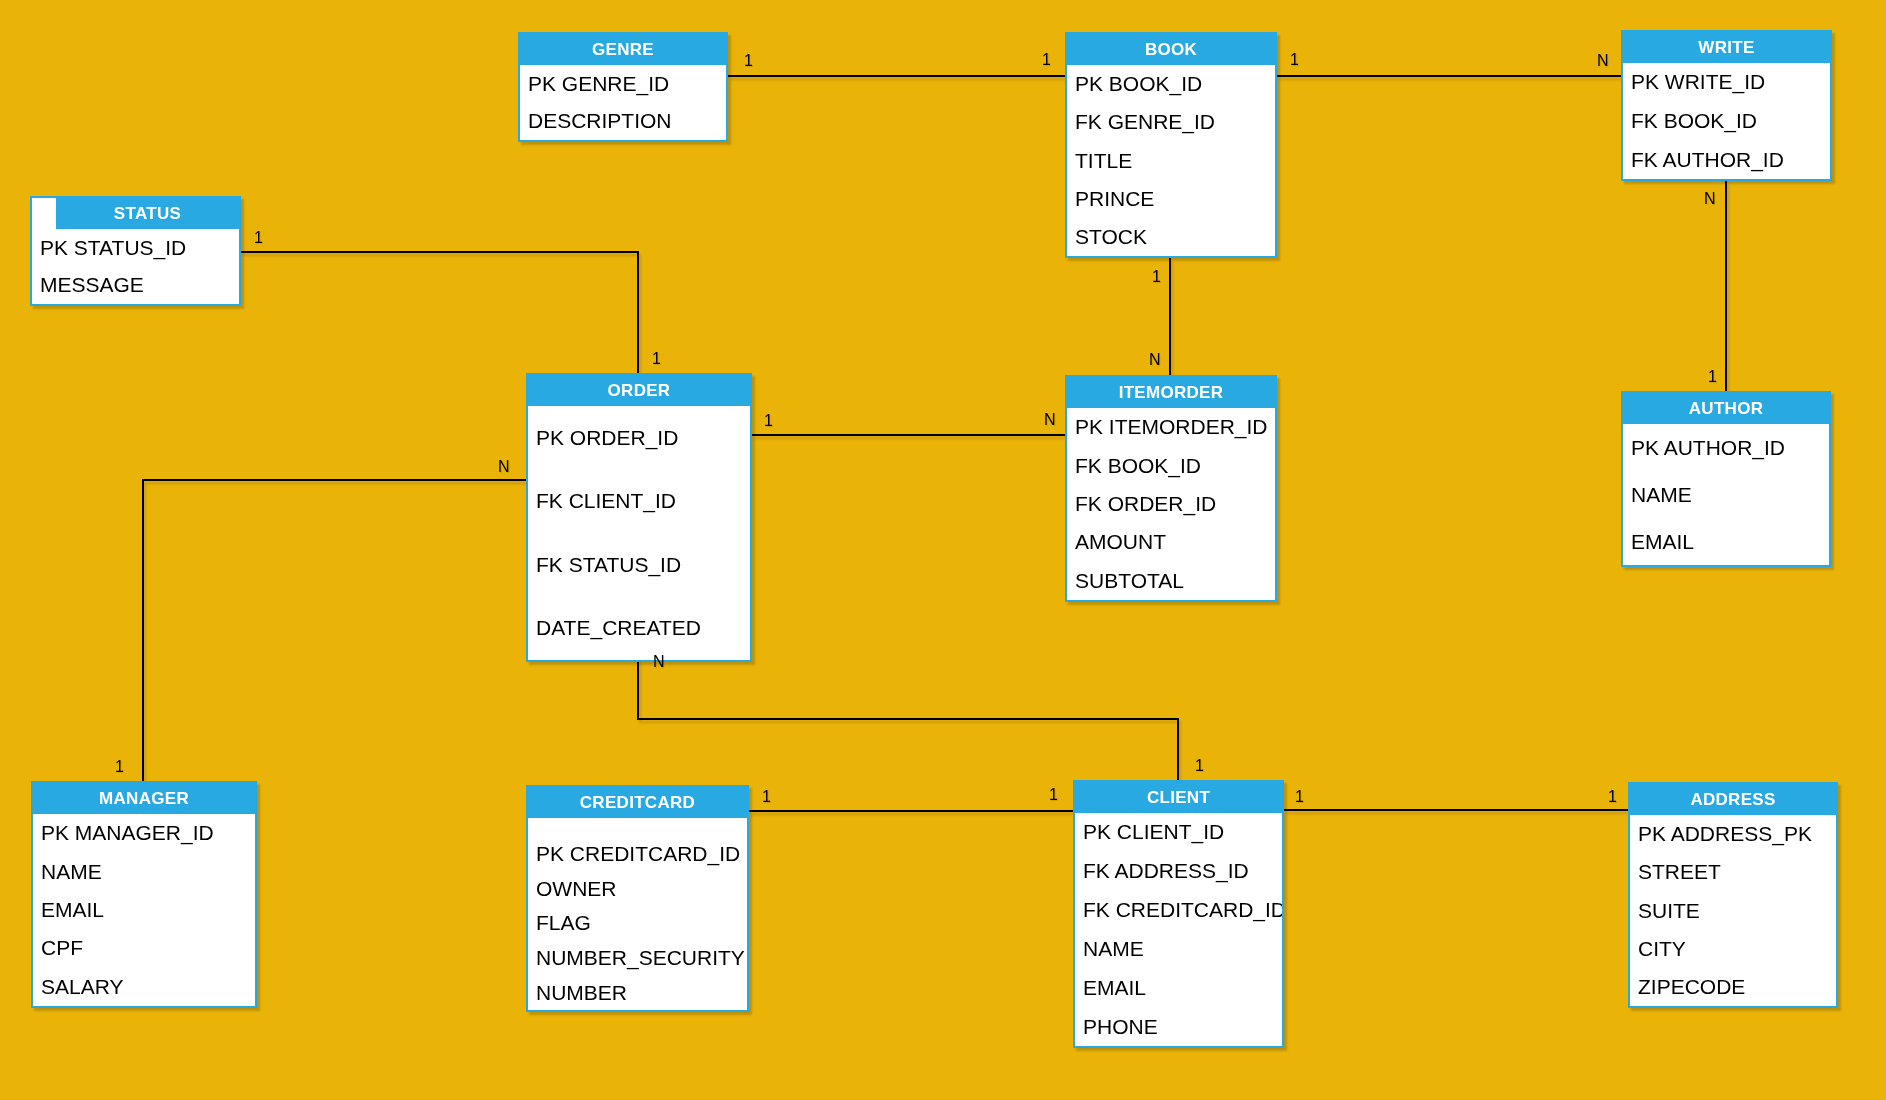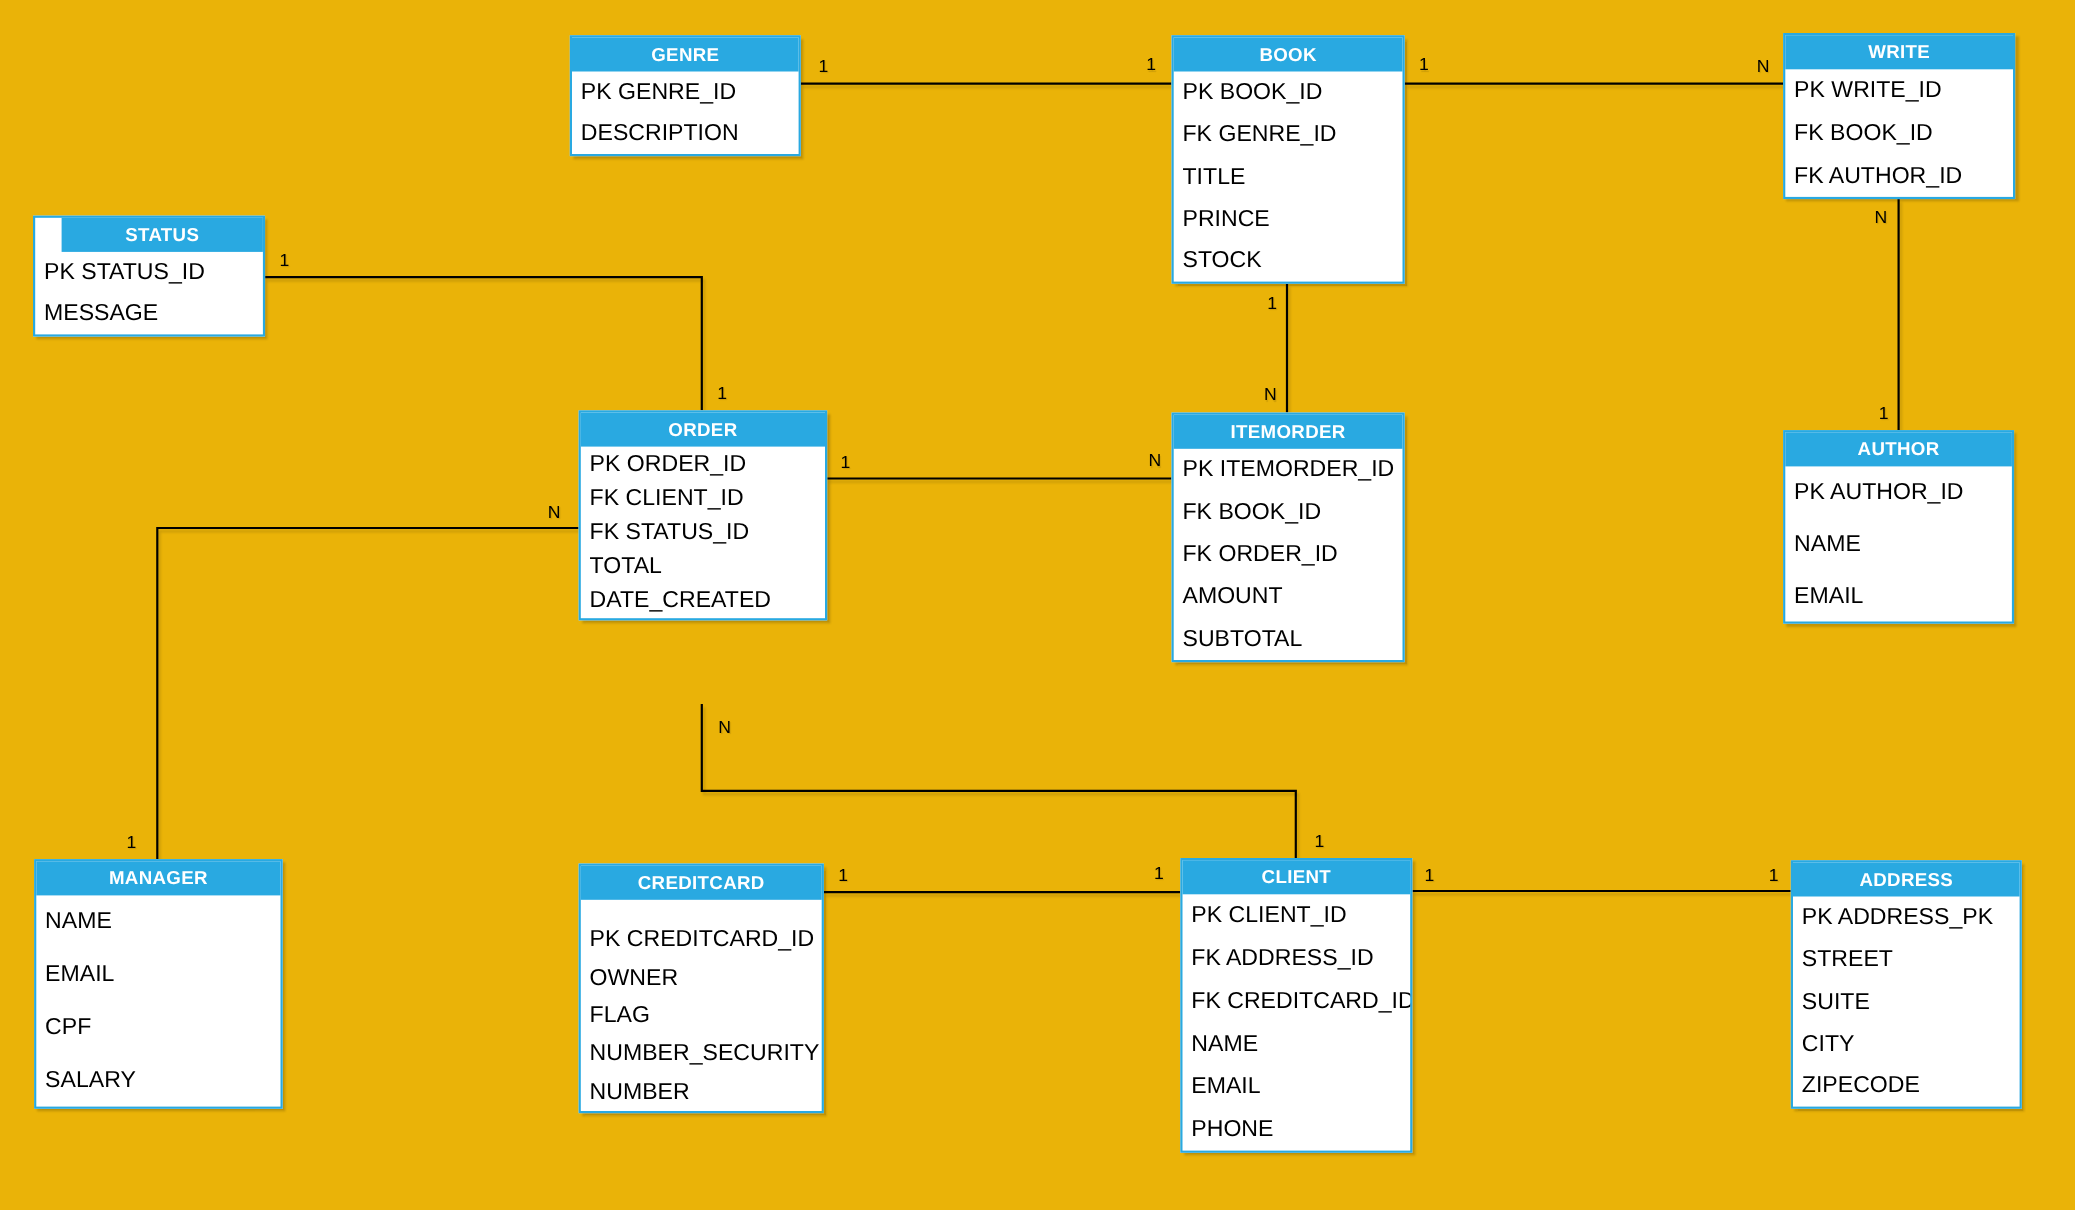--- a/index.html
+++ b/index.html
@@ -105,27 +105,26 @@
           <div class="entity-field" style="color: rgb(0, 0, 0);">FK AUTHOR_ID</div>
         </div>
       </div>
       <div class="entity" style="left: 30px; top: 196px; width: 211px; height: 110px; border-color: rgb(41, 169, 225); padding-left: 24px;">
         <div class="entity-header" style="background: rgb(41, 169, 225); color: rgb(255, 255, 255);">STATUS</div>
         <div class="entity-fields">
           <div class="entity-field" style="color: rgb(0, 0, 0);">PK STATUS_ID</div>
           <div class="entity-field" style="color: rgb(0, 0, 0);">MESSAGE</div>
         </div>
       </div>
-      <div class="entity" style="left: 526px; top: 373px; width: 226px; height: 191px; border-color: rgb(41, 169, 225);">
+      <div class="entity" style="left: 526px; top: 373px; width: 226px; height: 289px; border-color: rgb(41, 169, 225);">
         <div class="entity-header" style="background: rgb(41, 169, 225); color: rgb(255, 255, 255);">ORDER</div>
         <div class="entity-fields">
           <div class="entity-field" style="color: rgb(0, 0, 0);">PK ORDER_ID</div>
           <div class="entity-field" style="color: rgb(0, 0, 0);">FK CLIENT_ID</div>
           <div class="entity-field" style="color: rgb(0, 0, 0);">FK STATUS_ID</div>
-          <div class="entity-field" style="color: rgb(0, 0, 0);">TOTAL</div>
           <div class="entity-field" style="color: rgb(0, 0, 0);">DATE_CREATED</div>
         </div>
       </div>
       <div class="entity" style="left: 1065px; top: 375px; width: 212px; height: 227px; border-color: rgb(41, 169, 225);">
         <div class="entity-header" style="background: rgb(41, 169, 225); color: rgb(255, 255, 255);">ITEMORDER</div>
         <div class="entity-fields">
           <div class="entity-field" style="color: rgb(0, 0, 0);">PK ITEMORDER_ID</div>
           <div class="entity-field" style="color: rgb(0, 0, 0);">FK BOOK_ID</div>
           <div class="entity-field" style="color: rgb(0, 0, 0);">FK ORDER_ID</div>
           <div class="entity-field" style="color: rgb(0, 0, 0);">AMOUNT</div>
@@ -136,20 +135,21 @@
         <div class="entity-header" style="background: rgb(41, 169, 225); color: rgb(255, 255, 255);">AUTHOR</div>
         <div class="entity-fields">
           <div class="entity-field" style="color: rgb(0, 0, 0);">PK AUTHOR_ID</div>
           <div class="entity-field" style="color: rgb(0, 0, 0);">NAME</div>
           <div class="entity-field" style="color: rgb(0, 0, 0);">EMAIL</div>
         </div>
       </div>
       <div class="entity" style="left: 31px; top: 781px; width: 226px; height: 227px; border-color: rgb(41, 169, 225);">
         <div class="entity-header" style="background: rgb(41, 169, 225); color: rgb(255, 255, 255);">MANAGER</div>
         <div class="entity-fields">
+          <div class="entity-field" style="color: rgb(0, 0, 0);">PK MANAGER_ID</div>
           <div class="entity-field" style="color: rgb(0, 0, 0);">NAME</div>
           <div class="entity-field" style="color: rgb(0, 0, 0);">EMAIL</div>
           <div class="entity-field" style="color: rgb(0, 0, 0);">CPF</div>
           <div class="entity-field" style="color: rgb(0, 0, 0);">SALARY</div>
         </div>
       </div>
       <div class="entity" style="left: 526px; top: 785px; width: 223px; height: 227px; border-color: rgb(41, 169, 225);">
         <div class="entity-header" style="background: rgb(41, 169, 225); color: rgb(255, 255, 255);">CREDITCARD</div>
         <div class="entity-fields">
           <div class="entity-field" style="color: rgb(0, 0, 0); margin-top: 19px;">PK CREDITCARD_ID</div>

